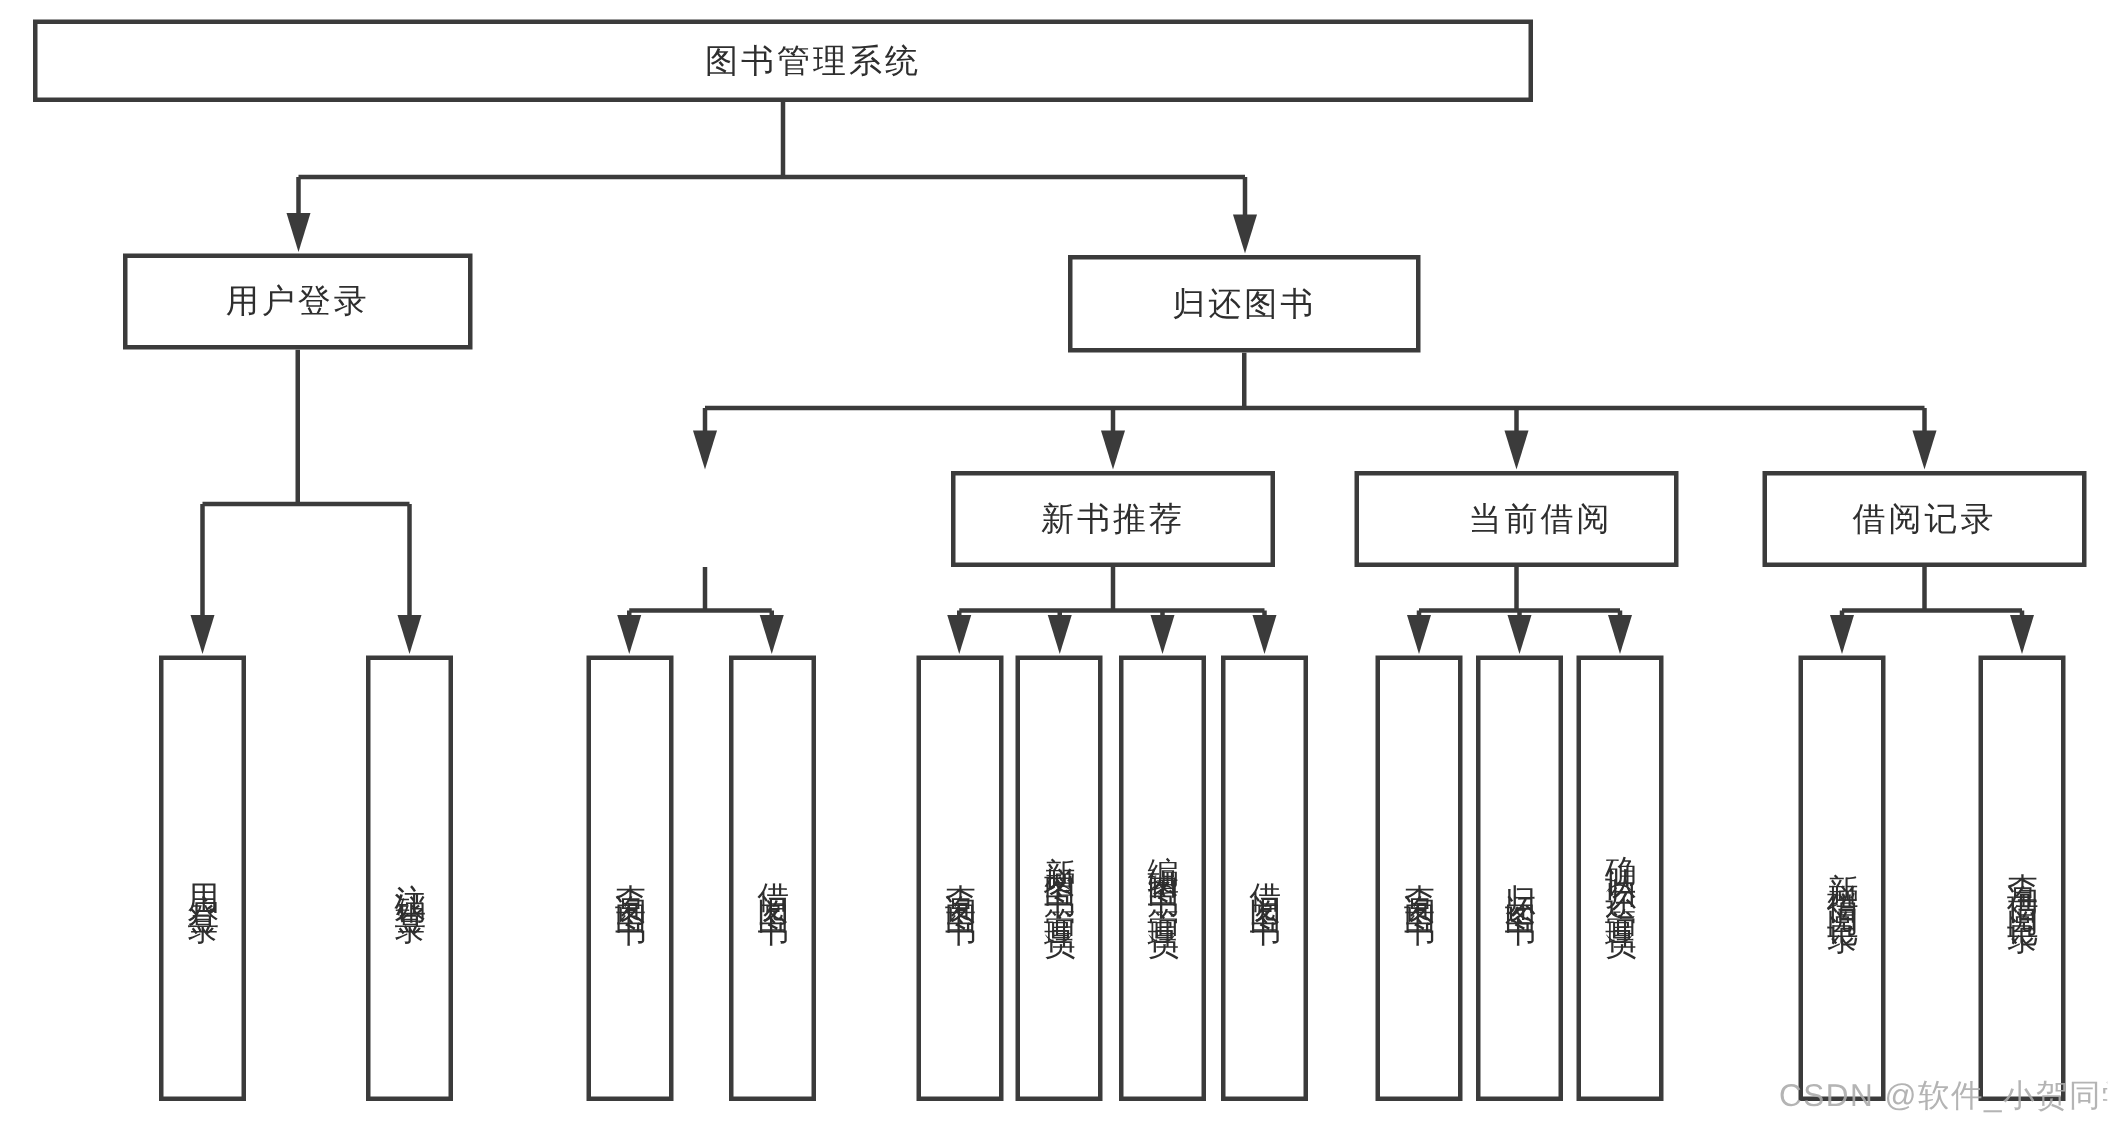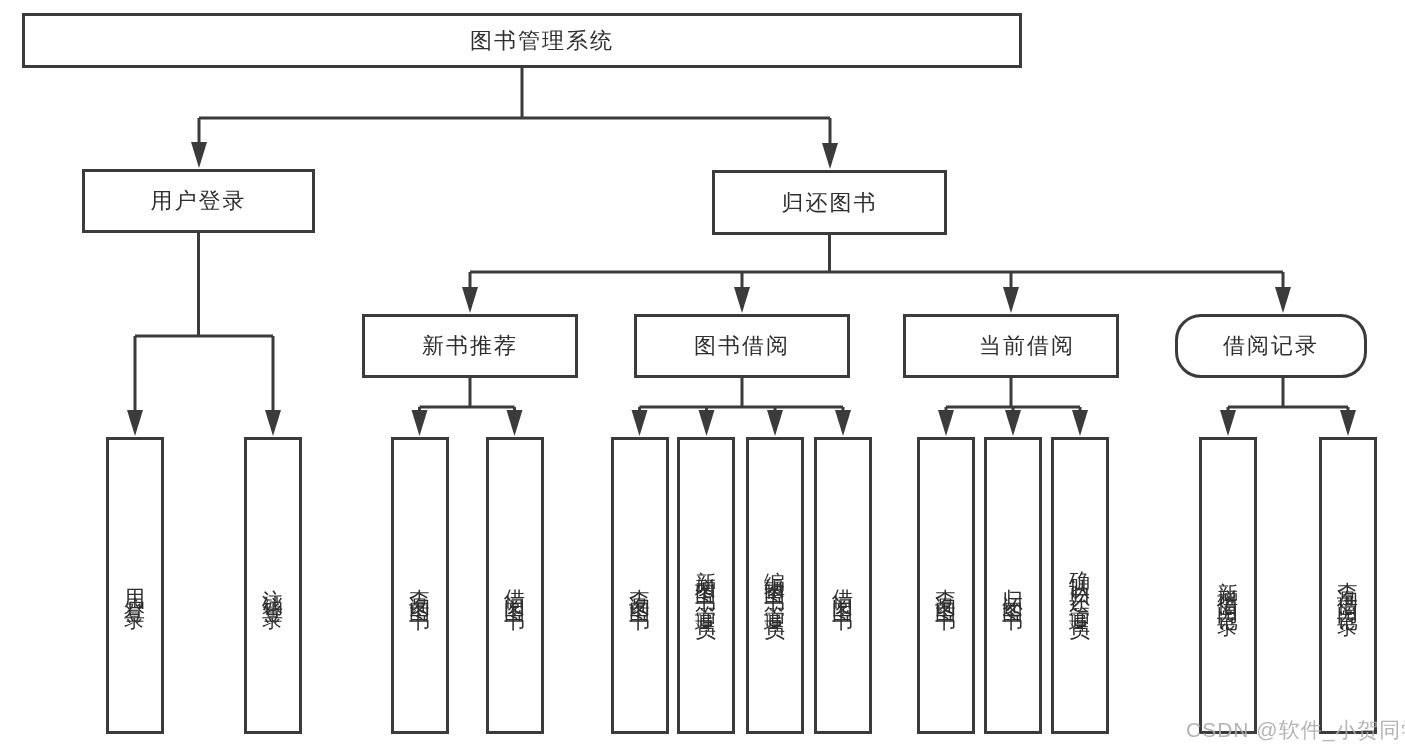--- a/index.html
+++ b/index.html
@@ -137,24 +137,23 @@
       <polygon points="1220,410 1236,410 1228,436"></polygon>
       <polygon points="1340,410 1356,410 1348,436"></polygon>
     </g>
   </svg>
 
   <div class="hnode" style="left:22px; top:13px; width:1000px; height:55px;padding-left:40px;">图书管理系统</div>
 
   <div class="hnode" style="left:82px; top:169px; width:233px; height:64px;">用户登录</div>
   <div class="hnode" style="left:712px; top:170px; width:235px; height:65px;">归还图书</div>
 
-  <div class="hnode" style="left:362px; top:314px; width:216px; height:64px;">新书推荐</div>
-  <div class="hnode" style="left:634px; top:314px; width:216px; height:64px;">图书借阅</div>
+  <div class="hnode" style="left:634px; top:314px; width:216px; height:64px;">新书推荐</div>
   <div class="hnode" style="left:903px; top:314px; width:216px; height:64px;padding-left:32px;">当前借阅</div>
-  <div class="hnode" style="left:1175px; top:314px; width:192px; height:64px;border-radius:26px;">借阅记录</div>
+  <div class="hnode" style="left:1175px; top:314px; width:216px; height:64px;">借阅记录</div>
 
   <div class="vnode" style="left:106px;">
     <span class="vtext">用户登录</span>
   </div>
   <div class="vnode" style="left:244px;">
     <span class="vtext">注销登录</span>
   </div>
 
   <div class="vnode" style="left:391px;">
     <span class="vtext">查询图书</span>

